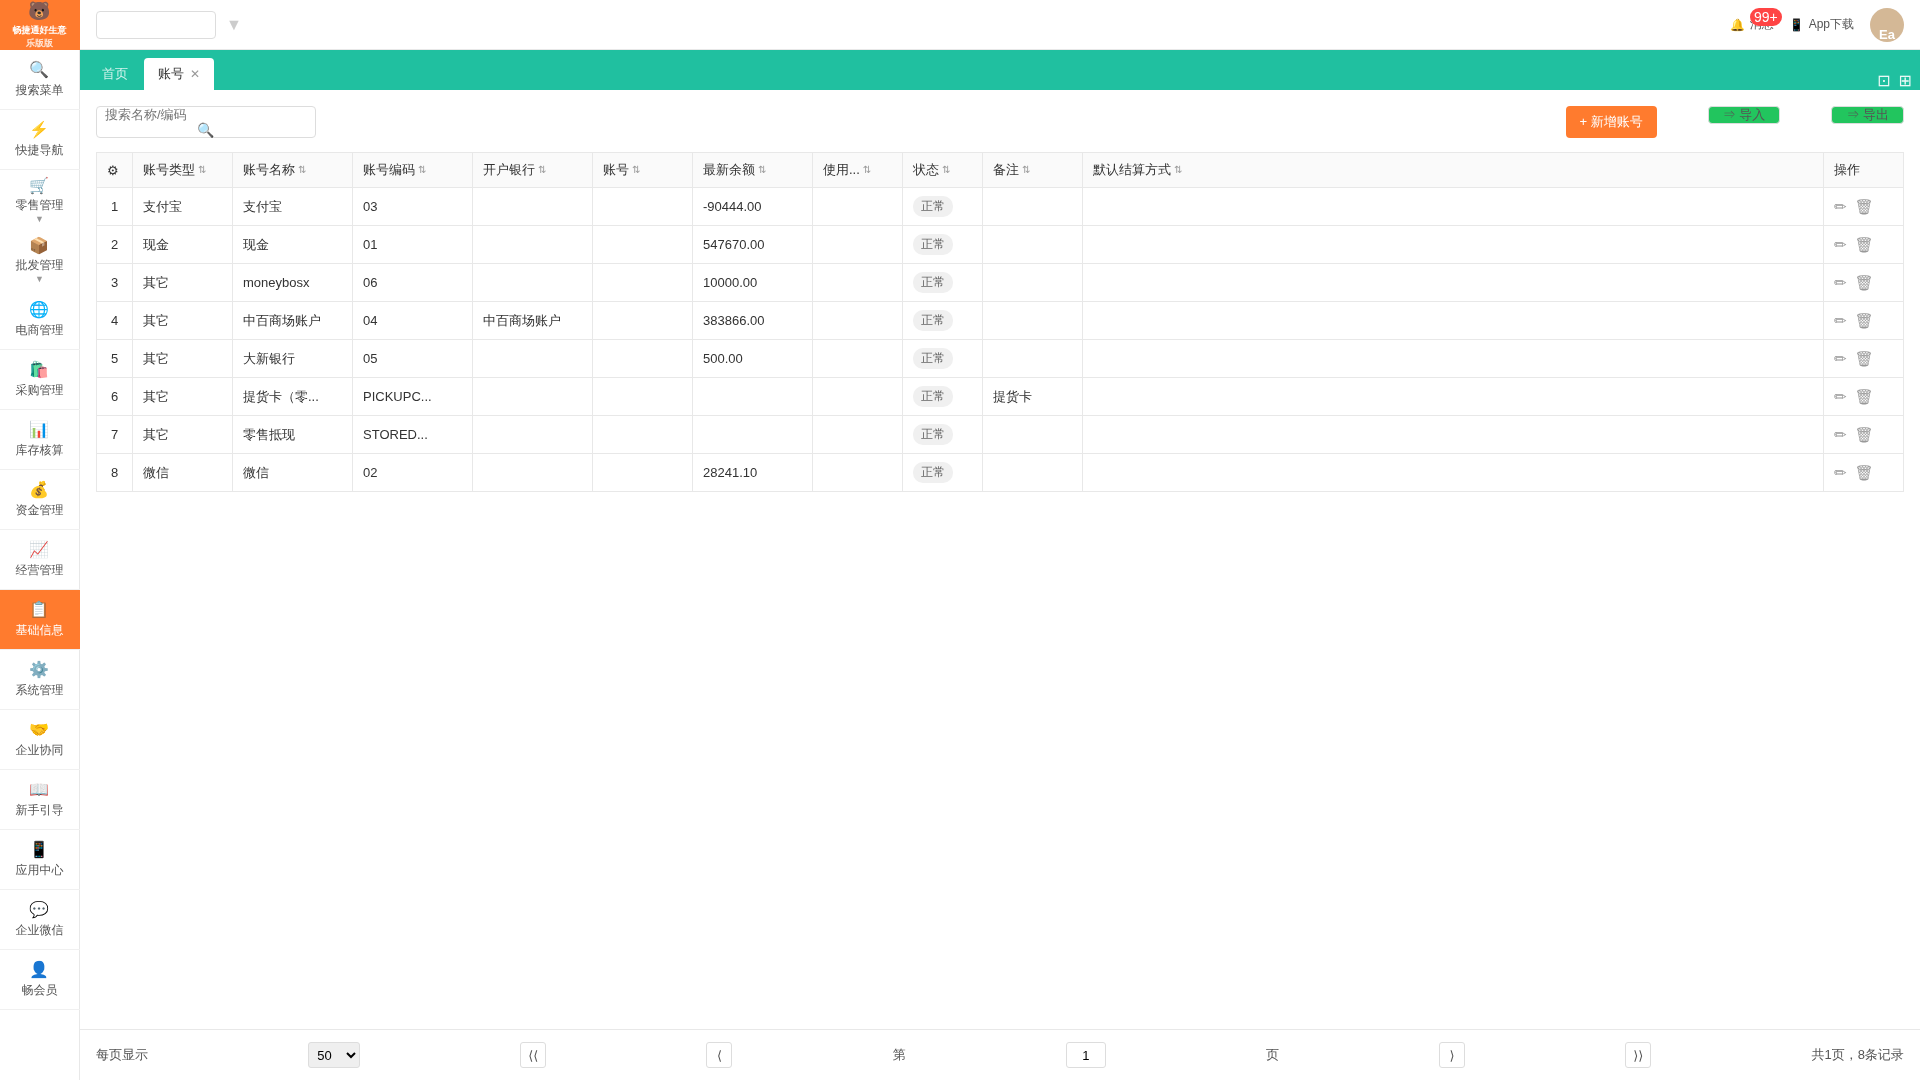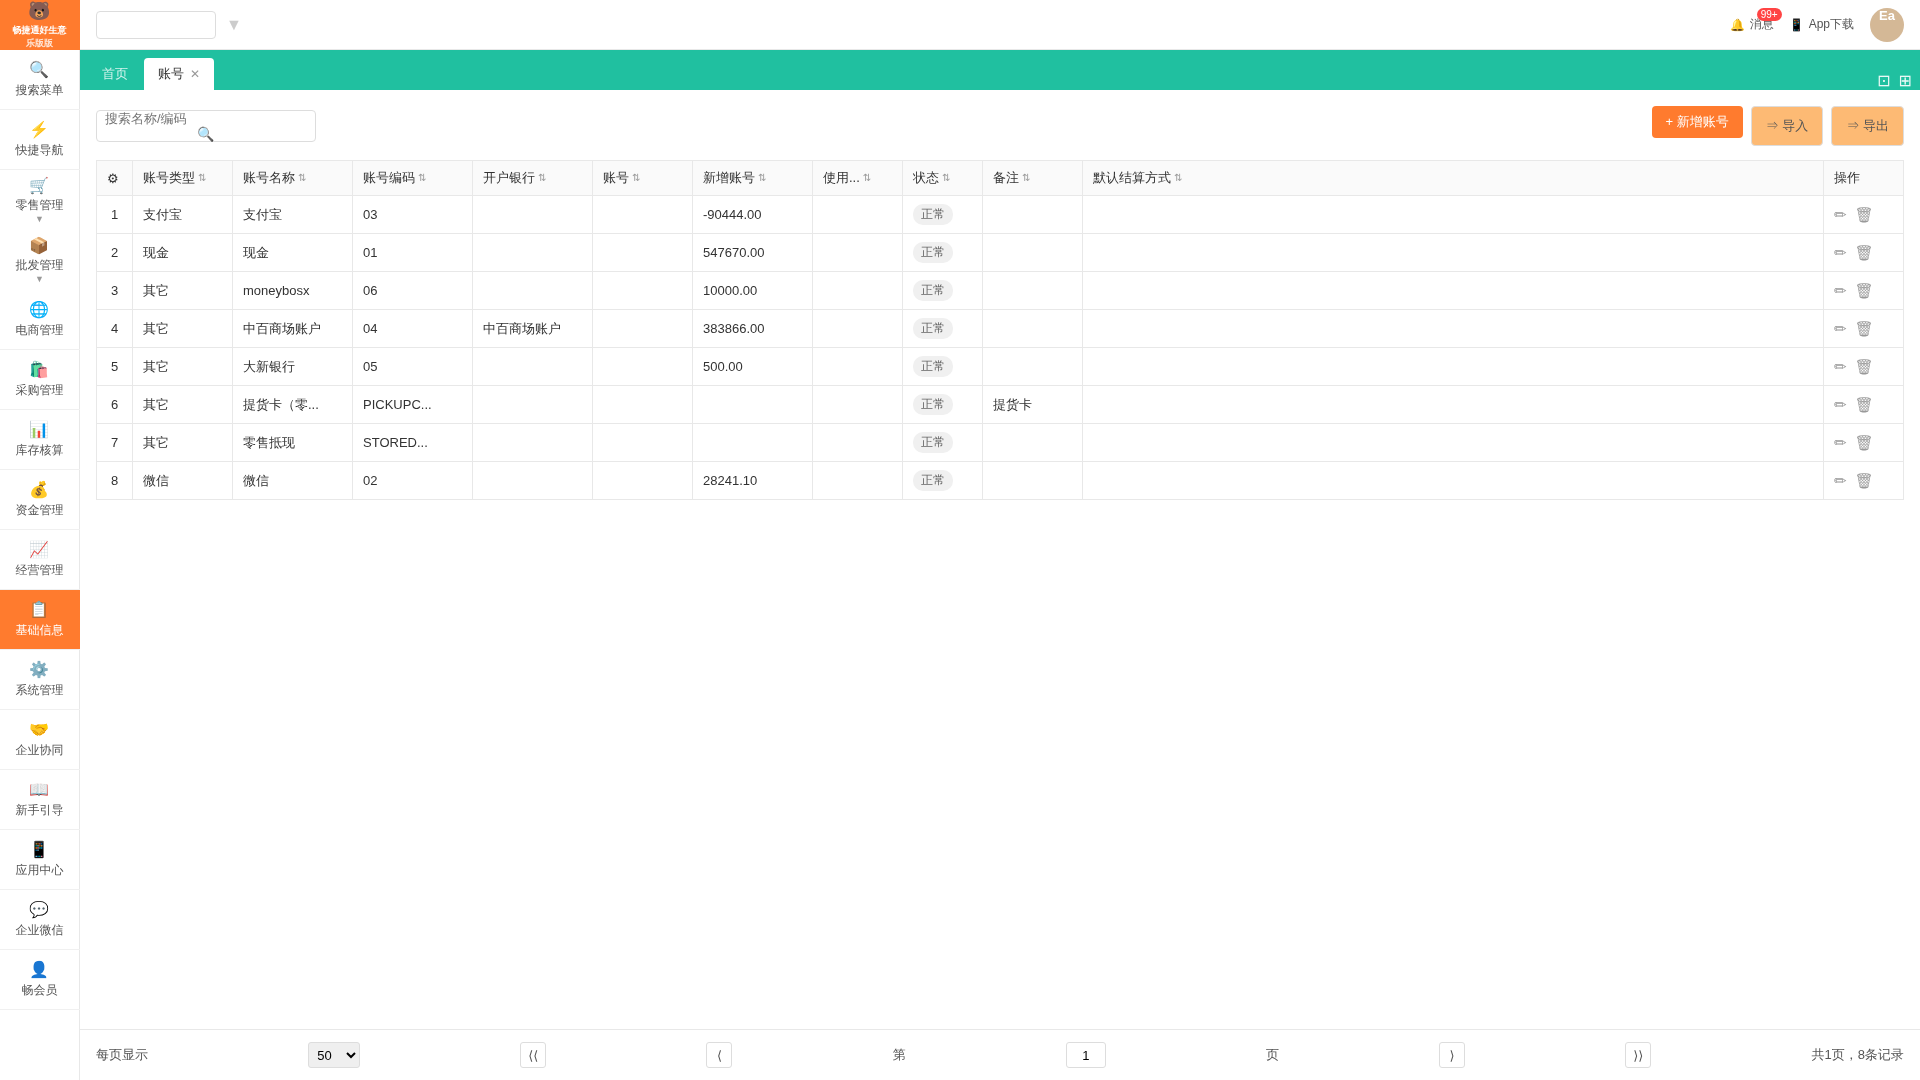--- a/index.html
+++ b/index.html
@@ -92,27 +92,27 @@
       font-size: 12px;
       cursor: pointer;
     }
     .msg-badge {
       position: absolute;
       top: -8px;
       right: -8px;
       background: #ff4444;
       color: white;
       border-radius: 10px;
-      font-size: 10px;
+      font-size: 14px;
       padding: 1px 4px;
       min-width: 18px;
       text-align: center;
     }
     .app-download { display: flex; align-items: center; gap: 4px; color: #555; font-size: 12px; cursor: pointer; }
-    .user-avatar { width: 34px; height: 34px; border-radius: 50%; background: #d4b896; cursor: pointer; overflow: hidden; display: flex; align-items: flex-start; justify-content: center; }
+    .user-avatar { width: 34px; height: 34px; border-radius: 50%; background: #d4b896; cursor: pointer; overflow: hidden; display: flex; align-items: flex-end; justify-content: center; }
 
     
     .tabbar {
       height: 40px;
       background: #20c0a0;
       display: flex;
       align-items: flex-end;
       padding: 0 8px;
       flex-shrink: 0;
       gap: 2px;
@@ -169,31 +169,32 @@
       border-radius: 4px;
       padding: 0 14px;
       height: 32px;
       cursor: pointer;
       font-size: 13px;
       display: flex;
       align-items: center;
       gap: 4px;
     }
     .btn-default {
-      background: #fdba74;
+      background: #22c55e;
       color: #555;
       border: 1px solid #ddd;
       border-radius: 4px;
       padding: 0 14px;
-      height: 40px;
+      height: 18px;
       cursor: pointer;
       font-size: 13px;
       display: flex;
       align-items: center;
       gap: 4px;
+      margin-left: 43px;
     }
 
     
     .data-table { width: 100%; border-collapse: collapse; }
     .data-table th {
       background: #fafafa;
       border: 1px solid #e8e8e8;
       padding: 8px 10px;
       text-align: left;
       font-weight: 500;
@@ -440,21 +441,21 @@
             </div>
           </th>
           <th class="col-account">
             <div class="th-sort">
               <span>账号</span>
               <span class="sort-icon">⇅</span>
             </div>
           </th>
           <th class="col-balance">
             <div class="th-sort">
-              <span>新增账号</span>
+              <span>最新余额</span>
               <span class="sort-icon">⇅</span>
             </div>
           </th>
           <th class="col-usage">
             <div class="th-sort">
               <span>使用...</span>
               <span class="sort-icon">⇅</span>
             </div>
           </th>
           <th class="col-status">

